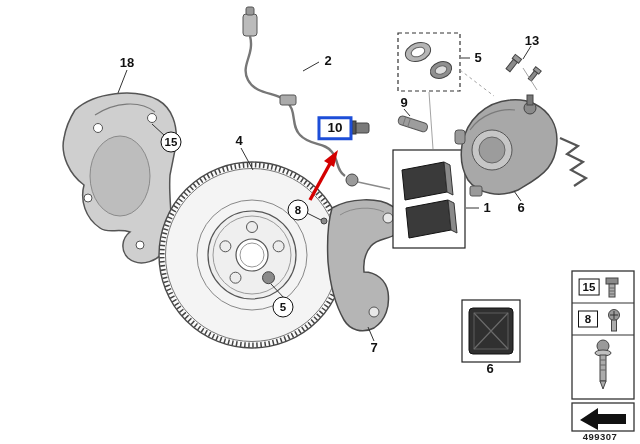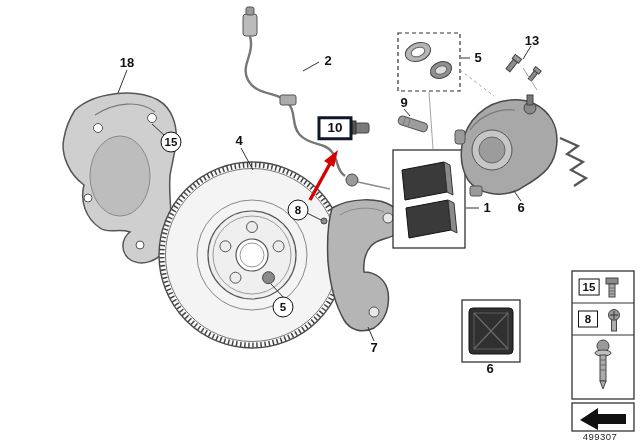--- a/index.html
+++ b/index.html
@@ -10,29 +10,29 @@
   svg{position:absolute;left:0;top:0;}
   .lbl{
     position:absolute;transform:translate(-50%,-50%);
     font-weight:700;font-size:13px;color:#111;white-space:nowrap;line-height:1;
   }
   .circ{
     width:19px;height:19px;border:1.5px solid #111;border-radius:50%;
     display:flex;align-items:center;justify-content:center;font-size:11.5px;background:#fff;
   }
   .redbox{
-    border:3px solid #0f172a;padding:2px 7px;font-size:13.5px;background:rgba(255,255,255,.0);
+    border:3px solid #1d4ed8;padding:2px 7px;font-size:13.5px;background:rgba(255,255,255,.0);
   }
   .legnum{
     border:1.3px solid #111;min-width:12px;height:15px;line-height:15px;
     padding:0 3px;font-size:11.5px;text-align:center;background:#fff;
   }
   .docnum{
     position:absolute;transform:translate(-50%,-50%);
-    font-size:9.5px;letter-spacing:.5px;color:#222;font-weight:400;text-align:right;
+    font-size:9.5px;letter-spacing:.5px;color:#222;font-weight:700;text-align:right;
   }
 </style>
 </head>
 <body>
 
 <div class="stage">
 
   <svg width="640" height="444" viewBox="0 0 640 444">
 
     <g>

